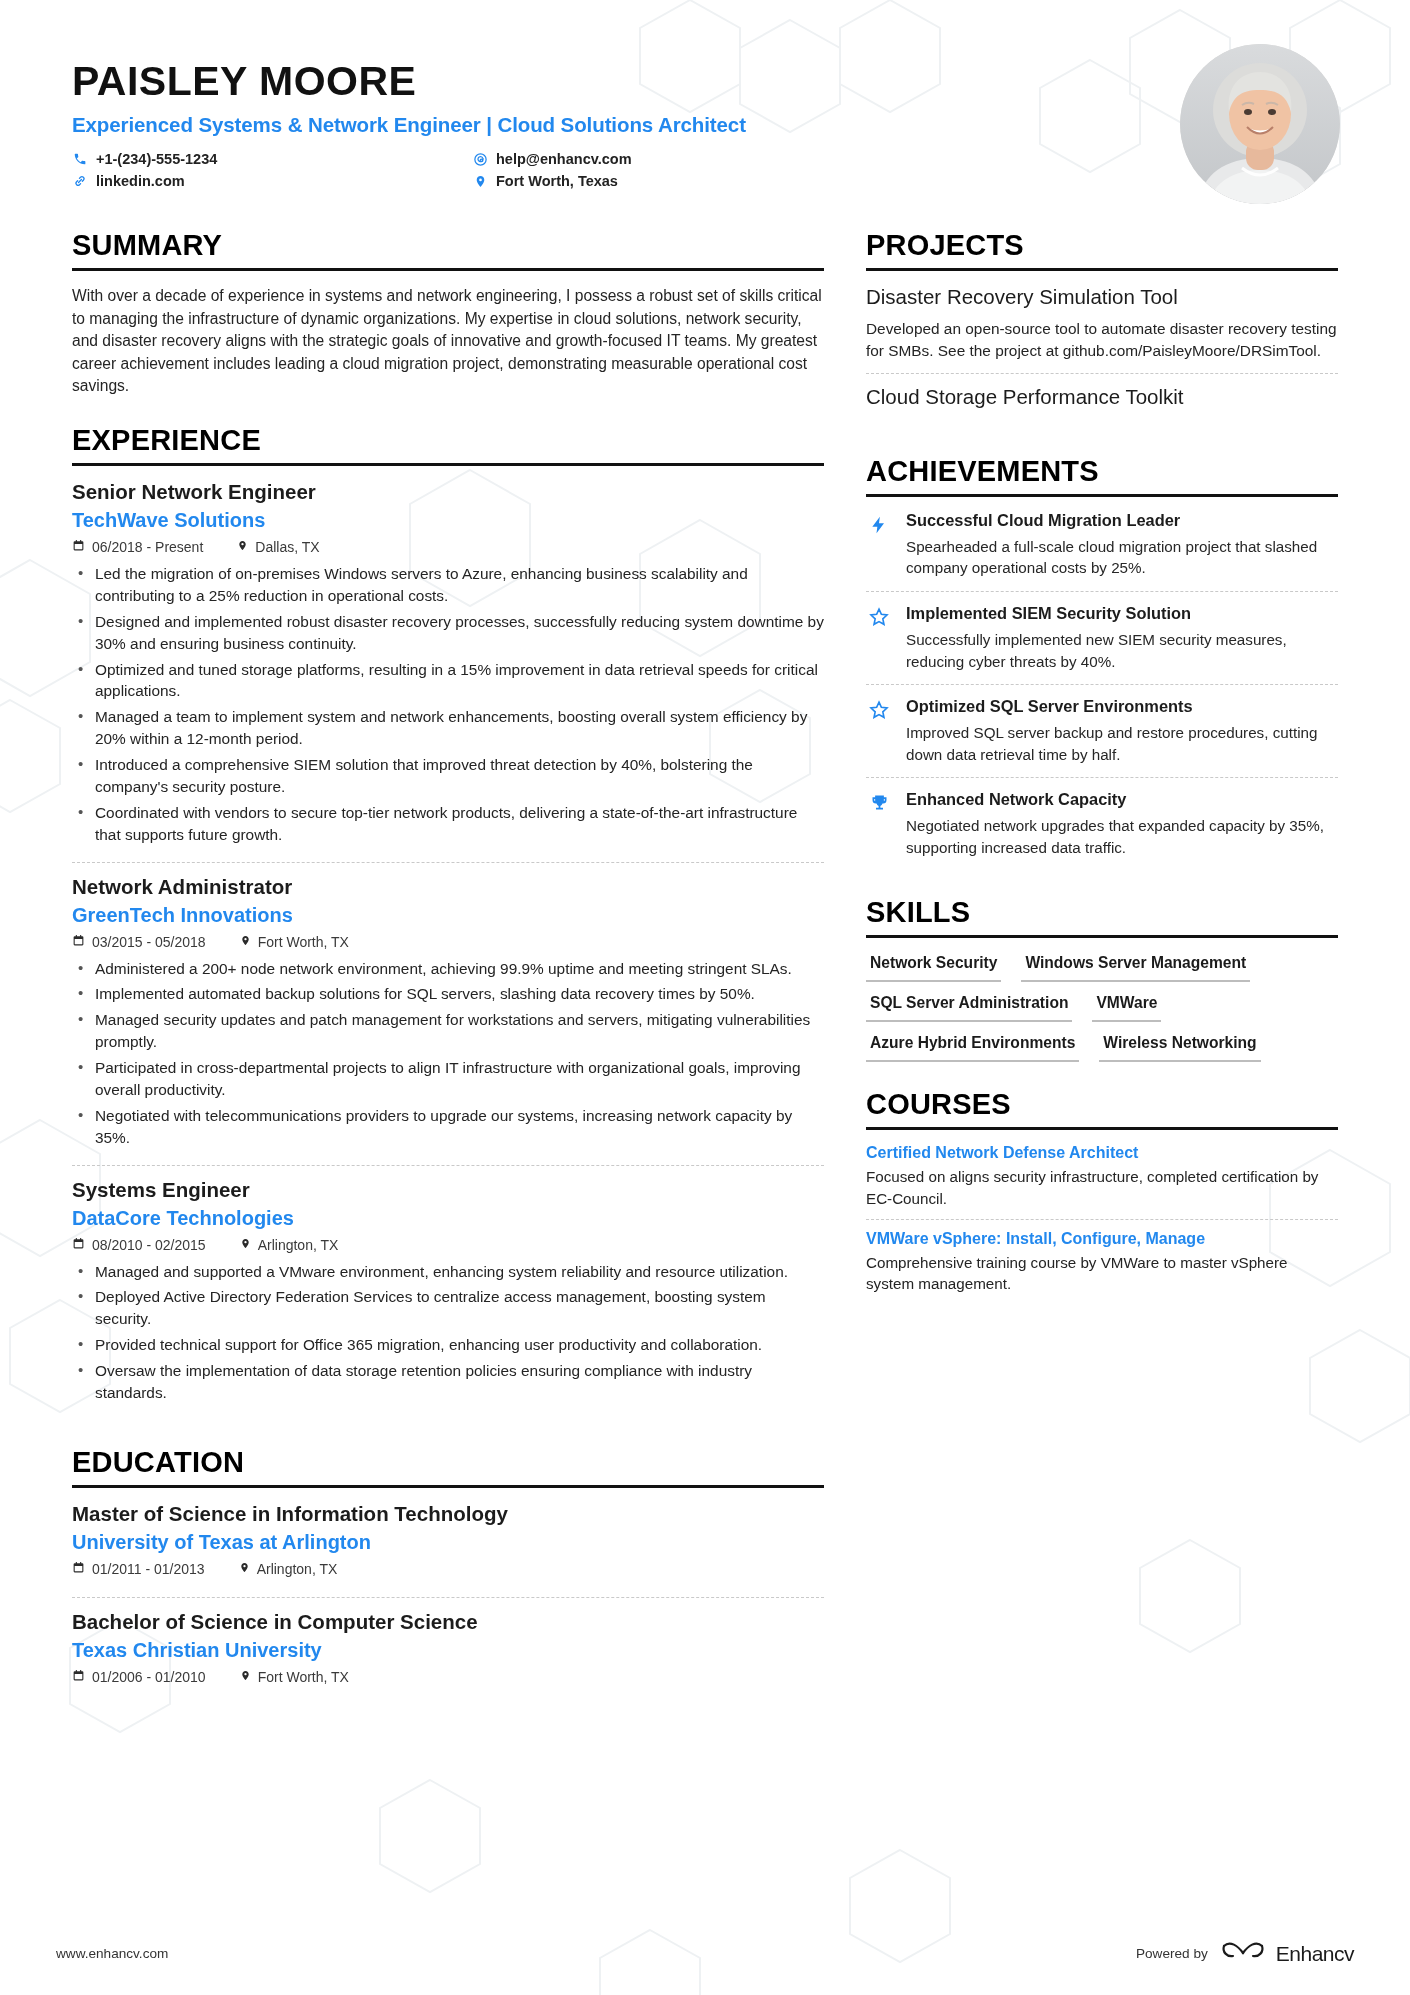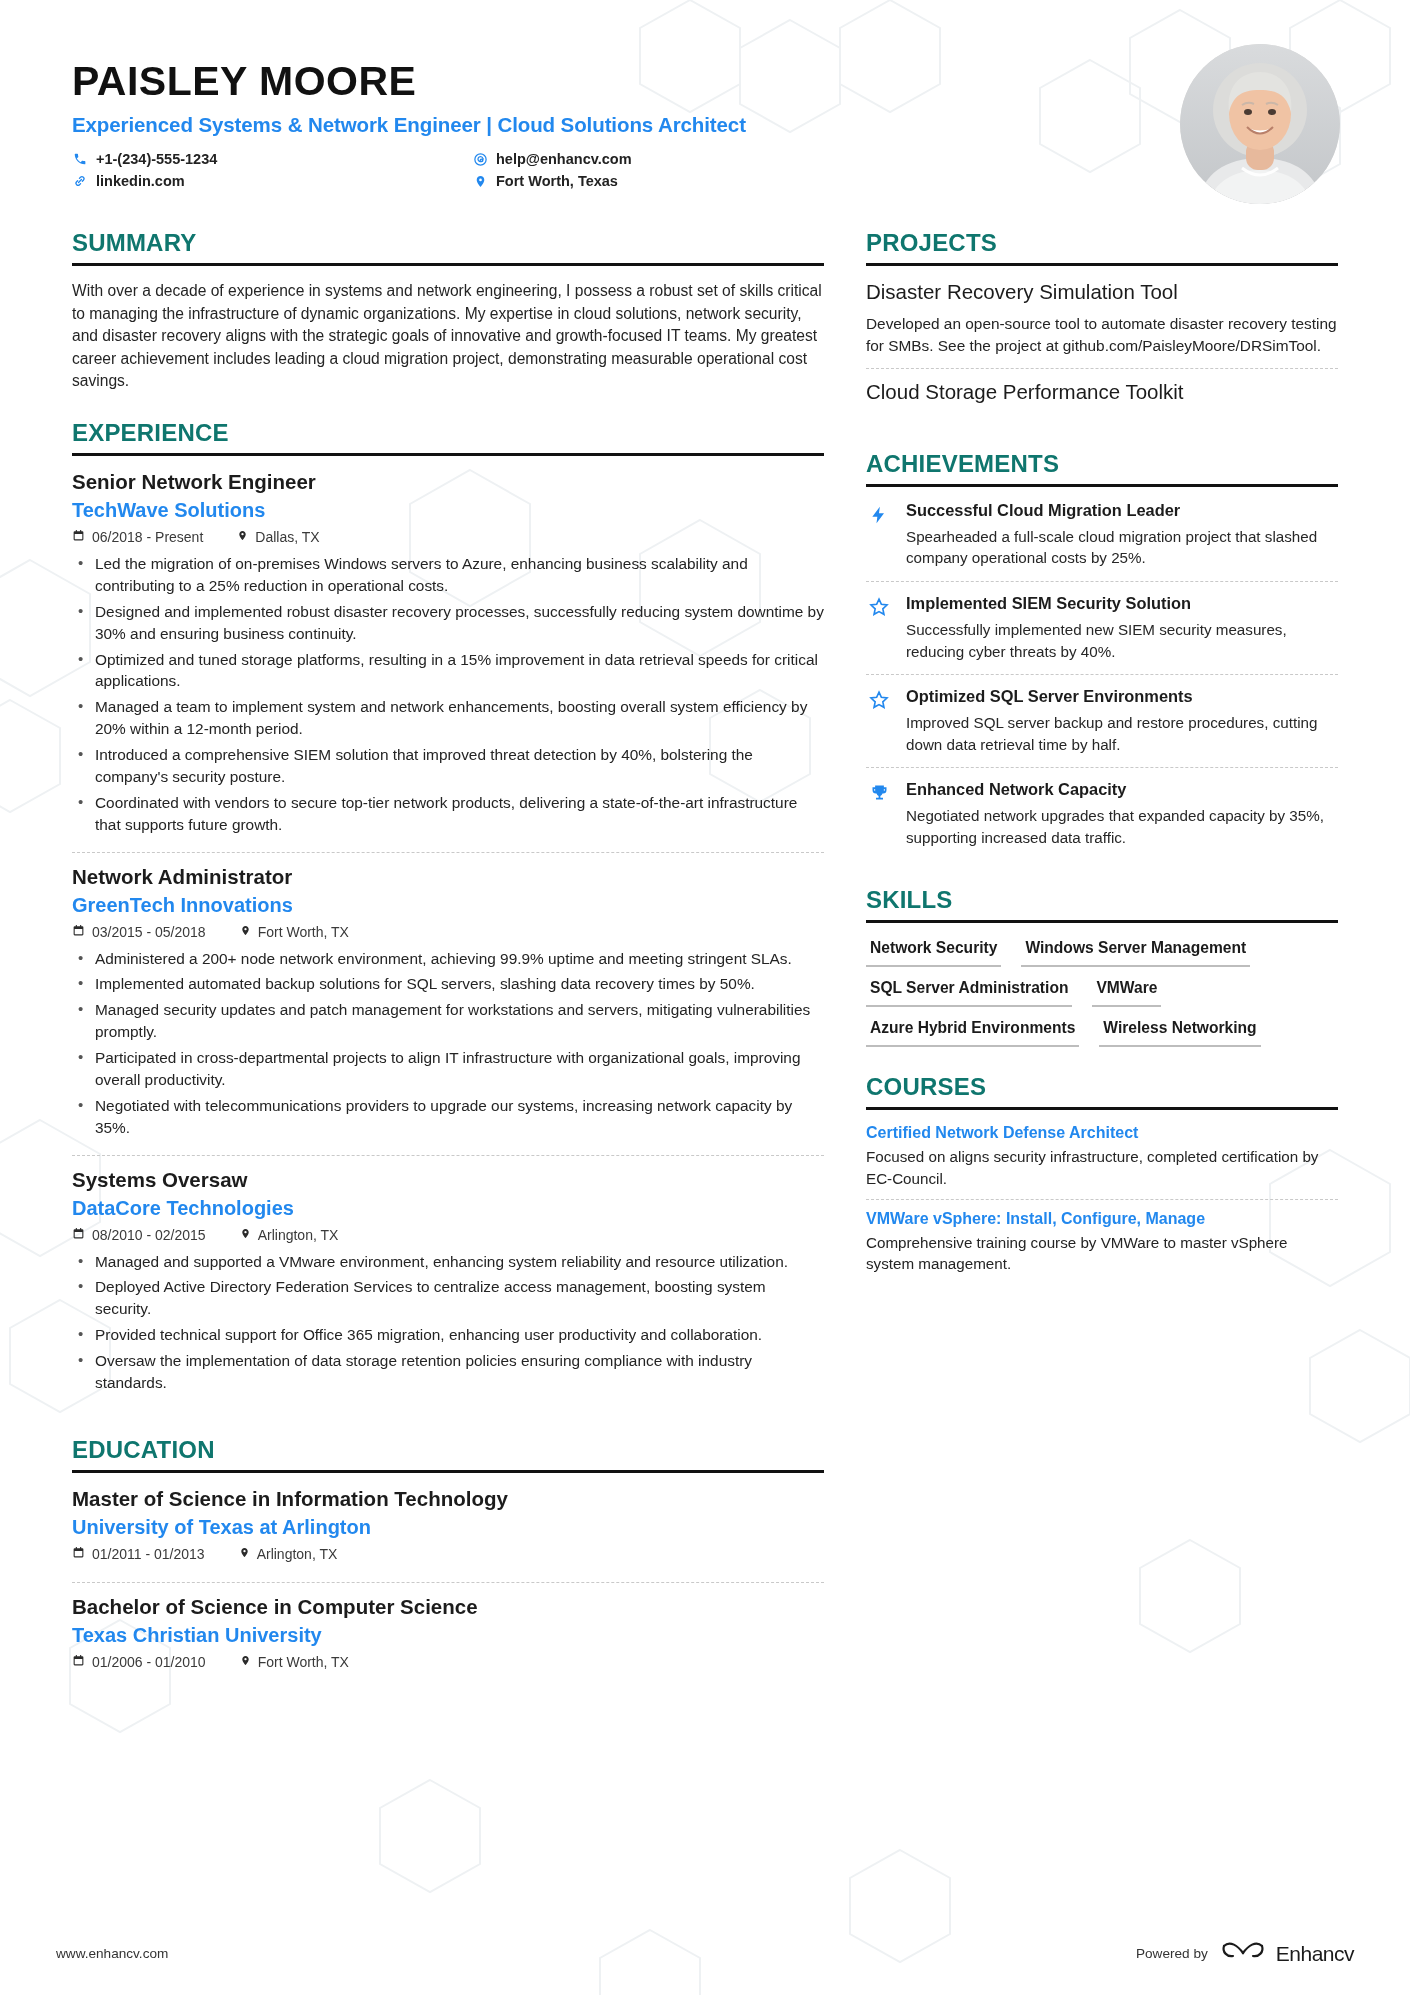--- a/index.html
+++ b/index.html
@@ -88,24 +88,24 @@
   
   .cols {
     display: flex;
     gap: 42px;
     padding: 34px 56px 0 56px;
   }
   .col-left { width: 752px; }
   .col-right { flex: 1; }
 
   .sec-title {
-    font-size: 24px;
+    font-size: 29px;
     font-weight: bold;
     letter-spacing: 0.2px;
-    color: #0f766e;
+    color: #000000;
     margin: 0 0 6px 0;
   }
   .sec-rule {
     height: 3px;
     background: #111;
     margin-bottom: 14px;
   }
   .section { margin-bottom: 26px; }
 
   .para {
@@ -463,21 +463,21 @@
             <ul class="bullets">
               <li>Administered a 200+ node network environment, achieving 99.9% uptime and meeting stringent SLAs.</li>
               <li>Implemented automated backup solutions for SQL servers, slashing data recovery times by 50%.</li>
               <li>Managed security updates and patch management for workstations and servers, mitigating vulnerabilities promptly.</li>
               <li>Participated in cross-departmental projects to align IT infrastructure with organizational goals, improving overall productivity.</li>
               <li>Negotiated with telecommunications providers to upgrade our systems, increasing network capacity by 35%.</li>
             </ul>
           </div>
 
           <div class="entry">
-            <div class="entry-title">Systems Oversaw</div>
+            <div class="entry-title">Systems Engineer</div>
             <div class="entry-org">DataCore Technologies</div>
             <div class="entry-meta">
               <span class="mi">
                 <span class="gi">
                   <svg width="13" height="13" viewBox="0 0 24 24" fill="#2b2b2b">
                       <path d="M7 2v2H5a2 2 0 0 0-2 2v13a2 2 0 0 0 2 2h14a2 2 0 0 0 2-2V6a2 2 0 0 0-2-2h-2V2h-2v2H9V2H7zM5 9h14v10H5V9z"></path>
                     </svg>
                 </span>
                 <span>08/2010 - 02/2015</span>
               </span>

